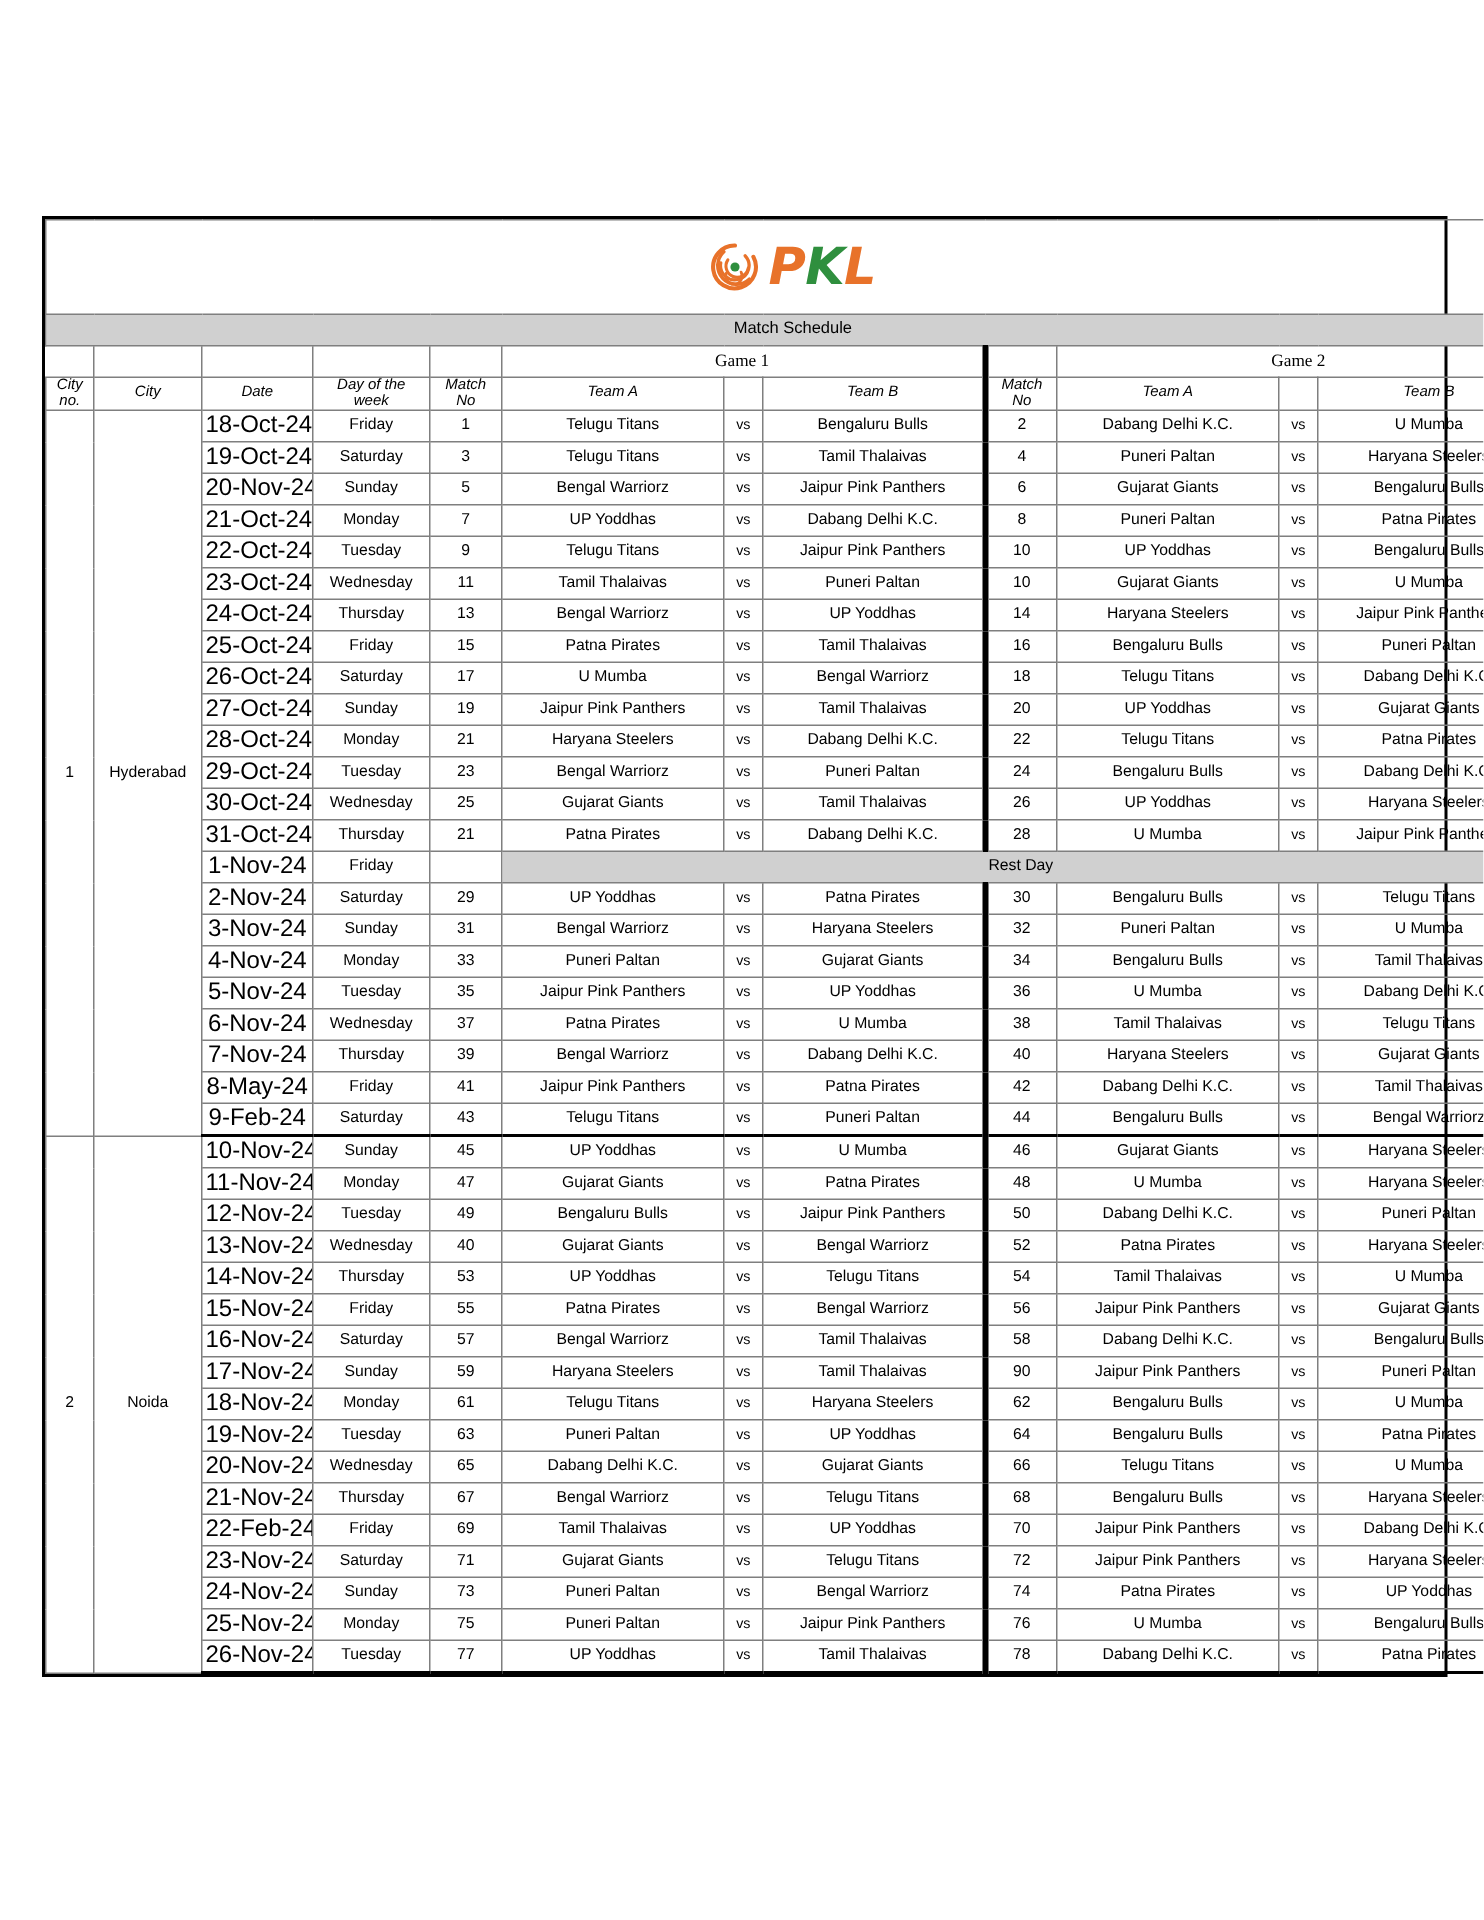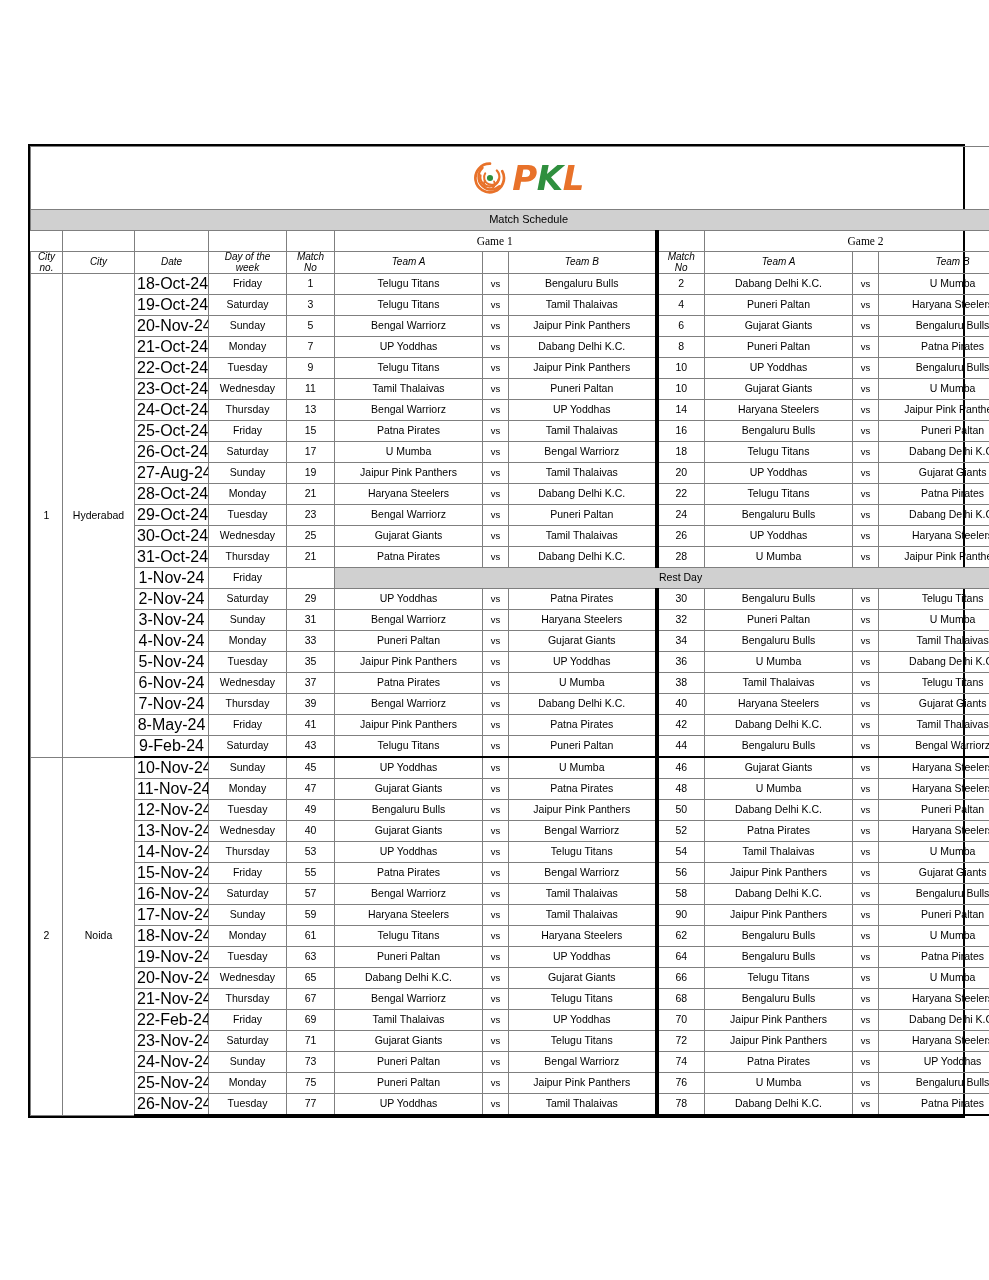--- a/index.html
+++ b/index.html
@@ -291,21 +291,21 @@
             <td class="mno">17</td>
             <td>U Mumba</td>
             <td class="vs">vs</td>
             <td class="thick-r">Bengal Warriorz</td>
             <td class="mno thick-l">18</td>
             <td>Telugu Titans</td>
             <td class="vs">vs</td>
             <td>Dabang Delhi K.C.</td>
           </tr>
           <tr class="drow">
-            <td class="date">27-Aug-24</td>
+            <td class="date">27-Oct-24</td>
             <td class="day">Sunday</td>
             <td class="mno">19</td>
             <td>Jaipur Pink Panthers</td>
             <td class="vs">vs</td>
             <td class="thick-r">Tamil Thalaivas</td>
             <td class="mno thick-l">20</td>
             <td>UP Yoddhas</td>
             <td class="vs">vs</td>
             <td>Gujarat Giants</td>
           </tr>

